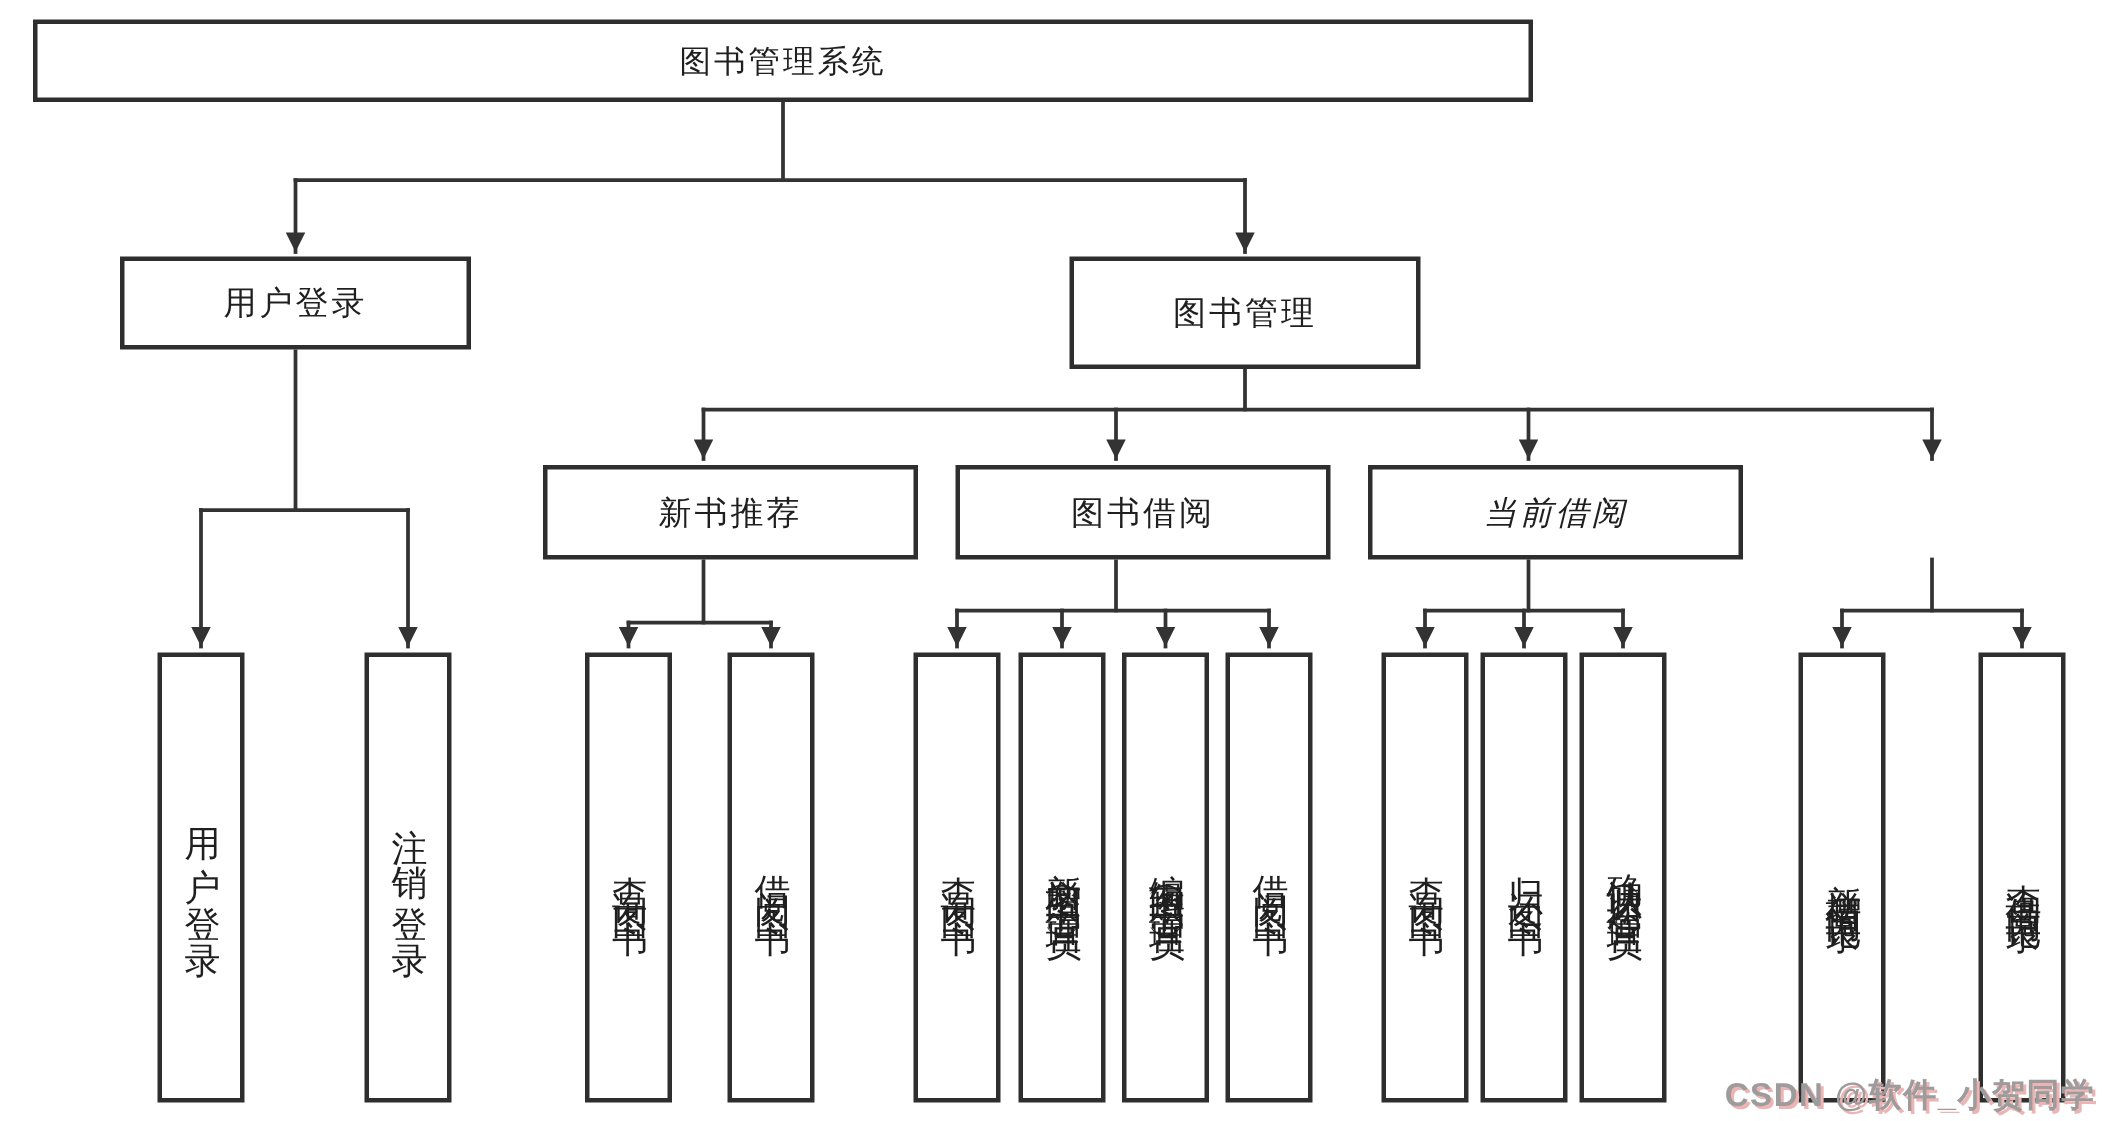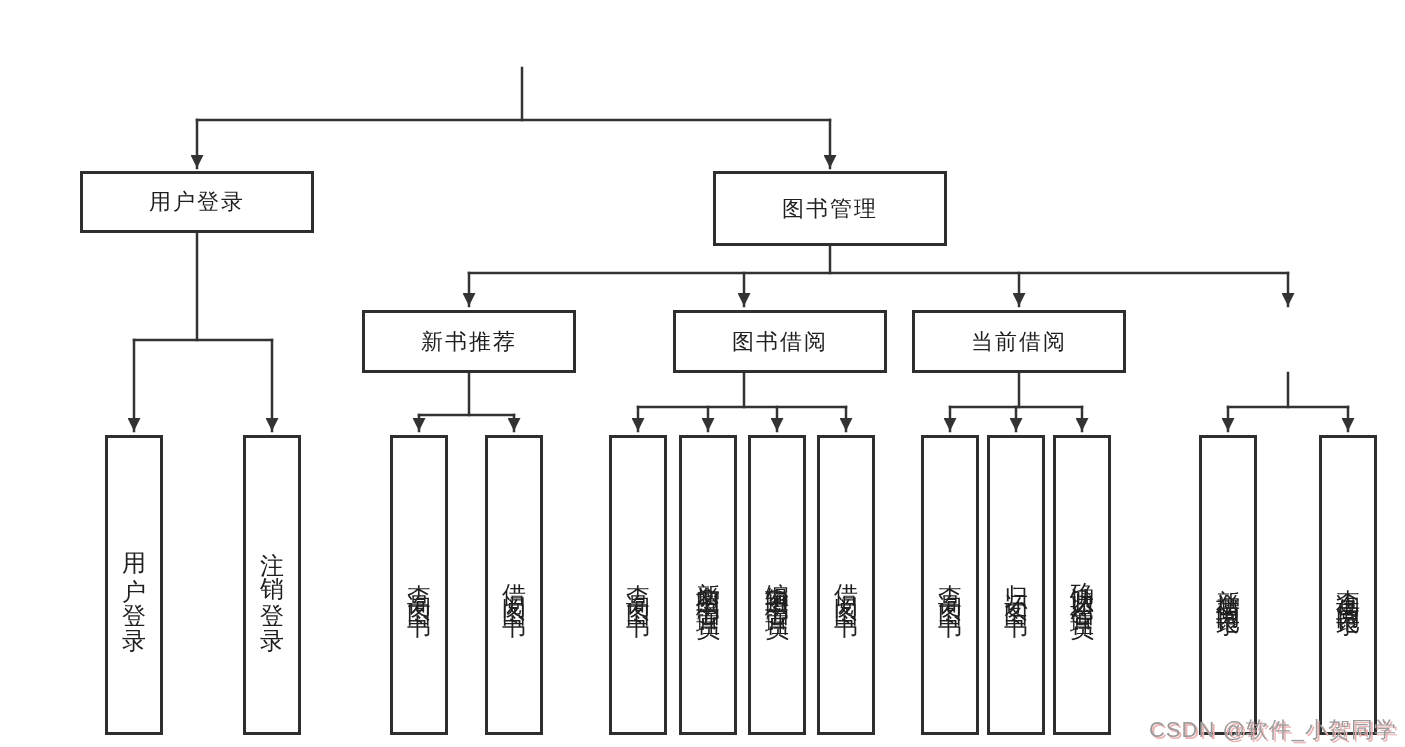--- a/index.html
+++ b/index.html
@@ -21,24 +21,24 @@
     font-size:22px;
     letter-spacing:2px;
     white-space:nowrap;
   }
   
   .n-root{left:22px;top:13px;width:1000px;height:55px;font-size:21px;}
   
   .n-l2a{left:80px;top:171px;width:234px;height:62px;}
   .n-l2b{left:713px;top:171px;width:234px;height:75px;}
   
-  .l3{top:310px;width:214px;height:63px;}
+  .l3{top:310px;width:250px;height:63px;}
   .n-l3a{left:362px;}
-  .n-l3b{left:637px;margin-left:36px;}
-  .n-l3c{left:912px;}
+  .n-l3b{left:637px;}
+  .n-l3c{left:912px;font-style:italic;}
   .n-l3d{left:1181px;}
   
   .leaf{
     top:435px;width:58px;height:300px;
     writing-mode:vertical-rl;
     text-orientation:mixed;
     font-size:24px;
     letter-spacing:10px;
     line-height:1;
   }
@@ -49,20 +49,21 @@
   .n-c1{left:609px;}  .n-c2{left:679px;}  .n-c3{left:748px;}  .n-c4{left:817px;}
   .n-d1{left:921px;}  .n-d2{left:987px;}  .n-d3{left:1053px;}
   .n-e1{left:1199px;} .n-e2{left:1319px;}
   .watermark{
     position:absolute;
     right:8px;bottom:2px;
     font-size:22px;
     color:#9c9c9c;
     text-shadow:2px 2px 0 #eeb3b3;
     letter-spacing:1px;
+    font-weight:bold;
   }
   line{stroke:#333333;stroke-width:2.5;stroke-linecap:square;}
 </style>
 </head>
 <body>
 
 <div class="stage">
 
   <svg class="wires" viewBox="0 0 1405 747">
     <defs>
@@ -105,20 +106,21 @@
     <line x1="950" y1="407" x2="950" y2="431" marker-end="url(#arrow)"></line>
     <line x1="1016" y1="407" x2="1016" y2="431" marker-end="url(#arrow)"></line>
     <line x1="1082" y1="407" x2="1082" y2="431" marker-end="url(#arrow)"></line>
 
     <line x1="1288" y1="373" x2="1288" y2="407"></line>
     <line x1="1228" y1="407" x2="1348" y2="407"></line>
     <line x1="1228" y1="407" x2="1228" y2="431" marker-end="url(#arrow)"></line>
     <line x1="1348" y1="407" x2="1348" y2="431" marker-end="url(#arrow)"></line>
   </svg>
 
+  <div class="node n-root">图书管理系统</div>
 
   <div class="node n-l2a">用户登录</div>
   <div class="node n-l2b">图书管理</div>
 
   <div class="node l3 n-l3a">新书推荐</div>
   <div class="node l3 n-l3b">图书借阅</div>
   <div class="node l3 n-l3c">当前借阅</div>
 
   <div class="node leaf ls-wide n-a1">用户登录</div>
   <div class="node leaf ls-wide n-a2">注销登录</div>

